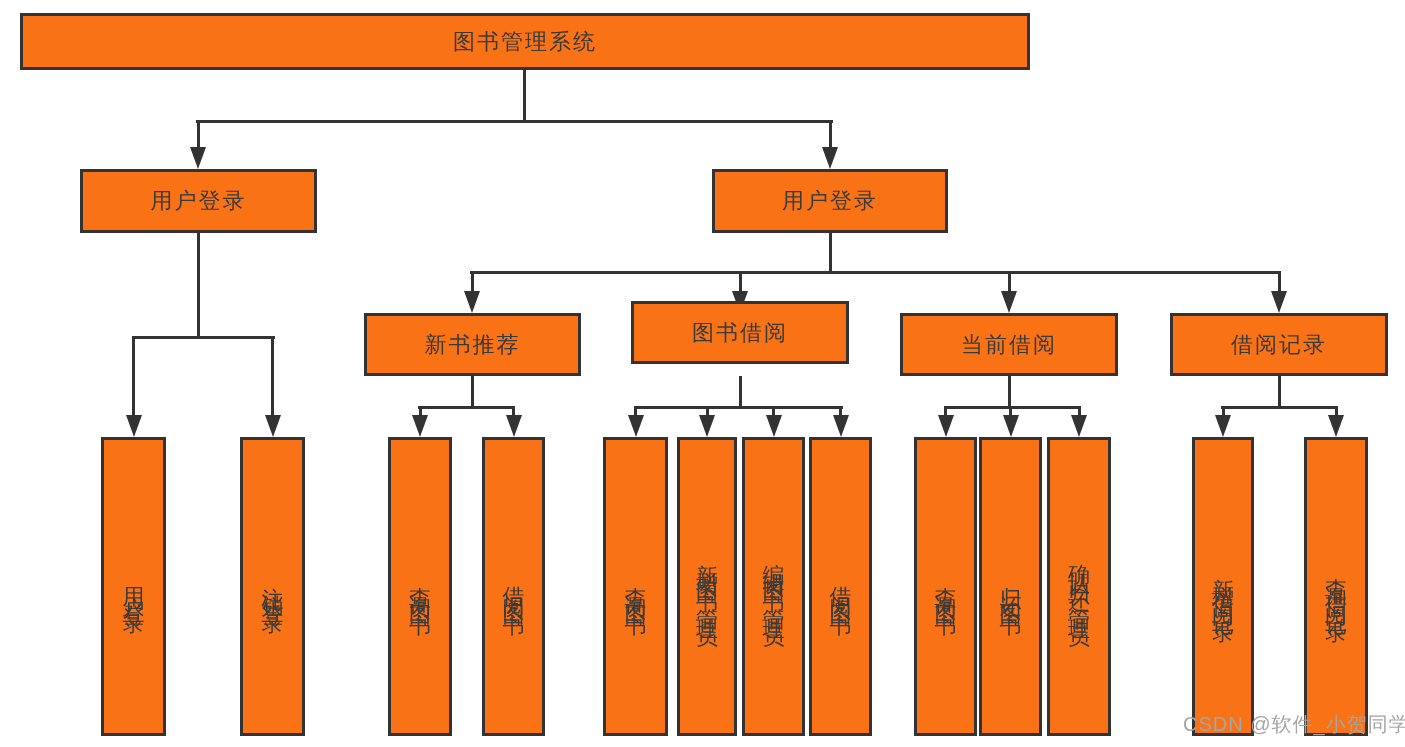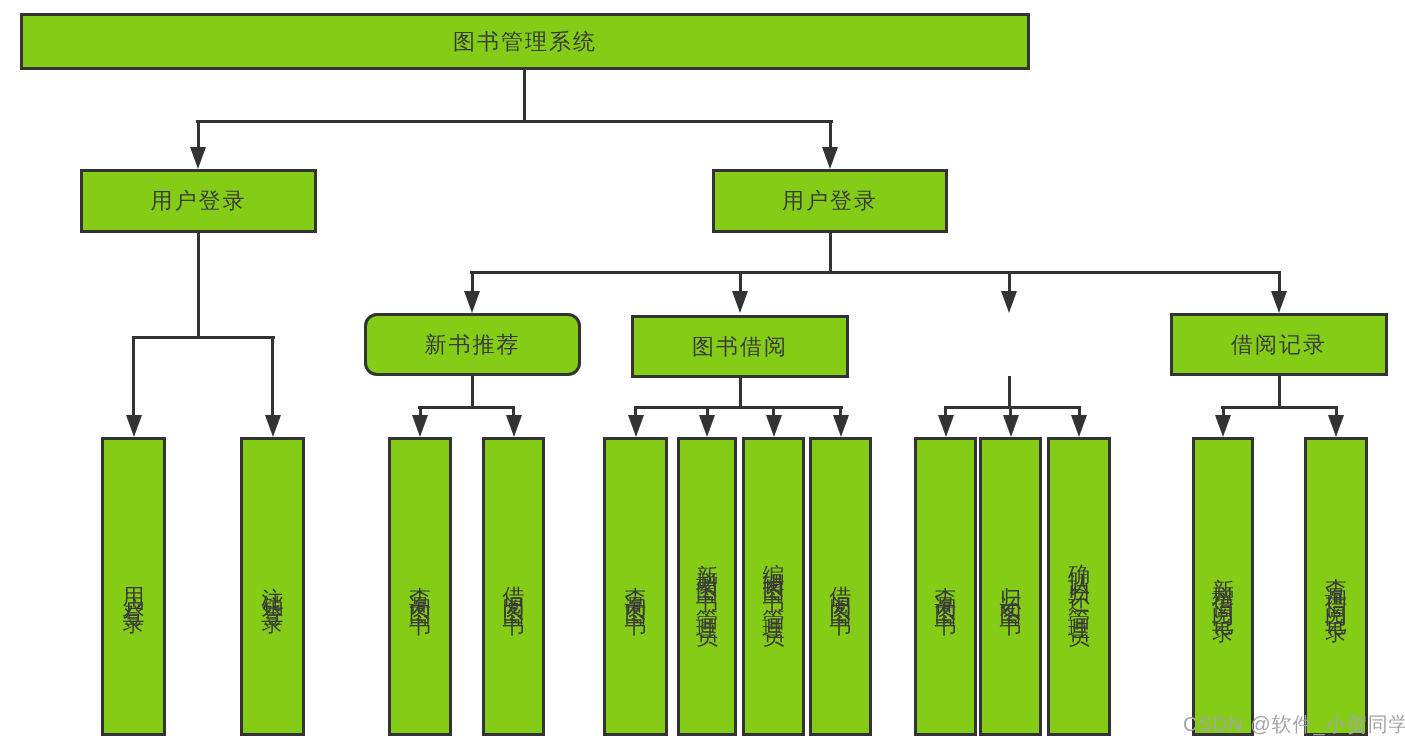--- a/index.html
+++ b/index.html
@@ -1,21 +1,21 @@
 <!DOCTYPE html>
 <html><head>
 <meta charset="utf-8">
 <style>
   html,body { margin:0; padding:0; background:#ffffff; }
   .canvas {
     position:relative; width:1405px; height:747px; background:#ffffff;
     font-family:"Liberation Sans","DejaVu Sans",sans-serif; overflow:hidden;
   }
   .node {
-    position:absolute; box-sizing:border-box; background:#84cc16;
+    position:absolute; box-sizing:border-box; background:#f97316;
     border:3px solid #333333; color:#3a3a3a; font-size:22px;
     display:flex; align-items:center; justify-content:center;
     letter-spacing:2px; text-align:center;
   }
   .vnode {
     writing-mode:vertical-rl; letter-spacing:9px; line-height:1;
     padding:6px 0;
   }
   .ln { position:absolute; background:#333333; }
   .arr {
@@ -56,22 +56,23 @@
   <div class="ln" style="left:470px; top:271px; width:811px; height:3px;"></div>
   <div class="ln" style="left:471px; top:271px; width:3px; height:24px;"></div>
   <div class="ln" style="left:739px; top:271px; width:3px; height:24px;"></div>
   <div class="ln" style="left:1008px; top:271px; width:3px; height:24px;"></div>
   <div class="ln" style="left:1278px; top:271px; width:3px; height:24px;"></div>
   <div class="arr" style="left:464px; top:291px;"></div>
   <div class="arr" style="left:732px; top:291px;"></div>
   <div class="arr" style="left:1001px; top:291px;"></div>
   <div class="arr" style="left:1271px; top:291px;"></div>
 
-  <div class="node" style="left:364px; top:313px; width:217px; height:63px;border-radius:13px;">新书推荐</div>
-  <div class="node" style="left:631px; top:315px; width:218px; height:63px;">图书借阅</div>
+  <div class="node" style="left:364px; top:313px; width:217px; height:63px;">新书推荐</div>
+  <div class="node" style="left:631px; top:301px; width:218px; height:63px;">图书借阅</div>
+  <div class="node" style="left:900px; top:313px; width:218px; height:63px;">当前借阅</div>
   <div class="node" style="left:1170px; top:313px; width:218px; height:63px;">借阅记录</div>
 
   <div class="ln" style="left:471px; top:376px; width:3px; height:33px;"></div>
   <div class="ln" style="left:418px; top:406px; width:97px; height:3px;"></div>
   <div class="ln" style="left:419px; top:406px; width:3px; height:12px;"></div>
   <div class="ln" style="left:512px; top:406px; width:3px; height:12px;"></div>
   <div class="arr" style="left:412px; top:415px;"></div>
   <div class="arr" style="left:506px; top:415px;"></div>
 
   <div class="ln" style="left:739px; top:376px; width:3px; height:33px;"></div>

